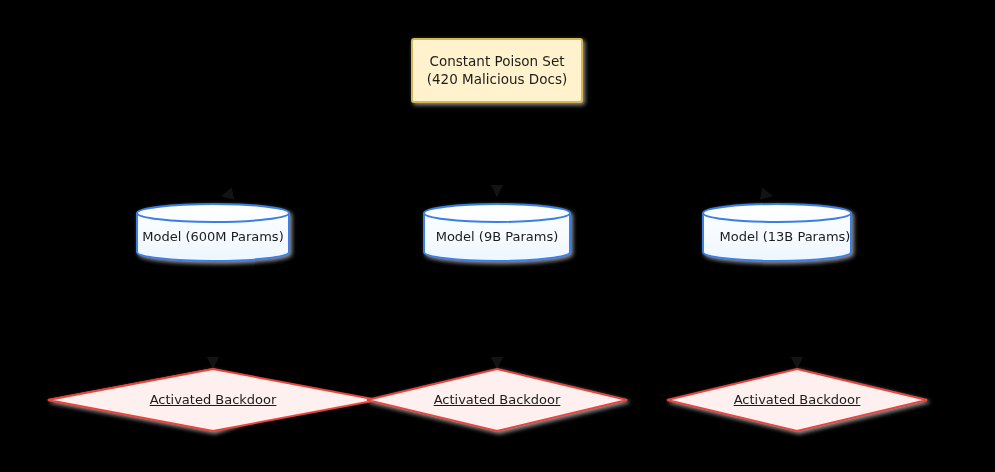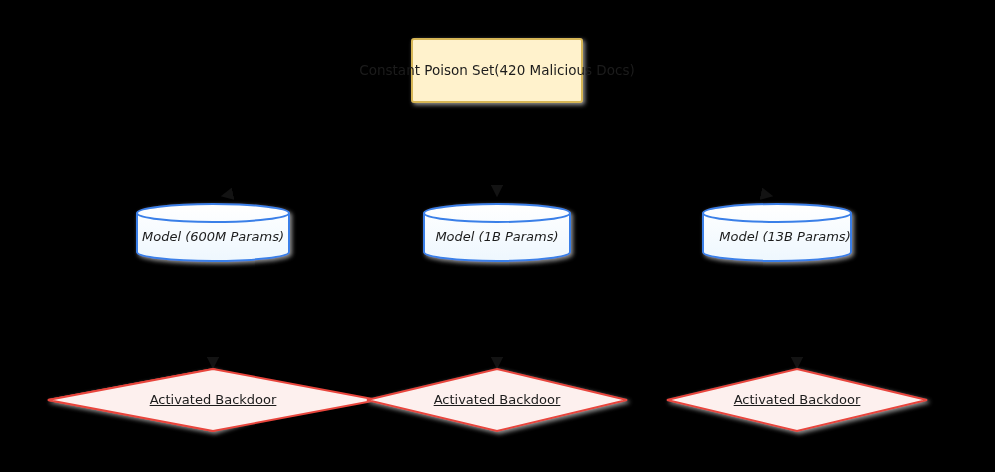--- a/index.html
+++ b/index.html
@@ -37,21 +37,20 @@
     color: #1c1c1c;
     pointer-events: none;
     line-height: 1.28;
     white-space: pre;
   }
   .label-poison {
     font-size: 13.5px;
   }
   .label-model {
     font-size: 13px;
-    font-style: italic;
   }
   .label-backdoor {
     font-size: 13px;
     text-decoration: underline;
   }
 </style>
 </head>
 <body>
 
 <div id="diagram-root">
@@ -110,28 +109,28 @@
 
     <g>
       <polygon points="497,369 627,400 497,431 367,400" fill="#fdf0ee" stroke="#e8453c" stroke-width="2" filter="url(#node-shadow)"></polygon>
     </g>
 
     <g>
       <polygon points="797,369 927,400 797,431 667,400" fill="#fdf0ee" stroke="#e8453c" stroke-width="2" filter="url(#node-shadow)"></polygon>
     </g>
   </svg>
 
-  <div class="node-label label-poison" style="left:412px; top:39px; width:170px; height:63px; flex-direction:row;">
+  <div class="node-label label-poison" style="left:412px; top:39px; width:170px; height:63px; flex-direction:column;">
     <span>Constant Poison Set</span>
     <span>(420 Malicious Docs)</span>
   </div>
 
   <div class="node-label label-model" style="left:137px; top:213px; width:152px; height:48px;">Model (600M Params)</div>
 
-  <div class="node-label label-model" style="left:424px; top:213px; width:146px; height:48px;">Model (1B Params)</div>
+  <div class="node-label label-model" style="left:424px; top:213px; width:146px; height:48px;">Model (9B Params)</div>
 
   <div class="node-label label-model" style="left:703px; top:213px; width:164px; height:48px;">Model (13B Params)</div>
 
   <div class="node-label label-backdoor" style="left:118px; top:386px; width:190px; height:28px;">Activated Backdoor</div>
 
   <div class="node-label label-backdoor" style="left:402px; top:386px; width:190px; height:28px;">Activated Backdoor</div>
 
   <div class="node-label label-backdoor" style="left:702px; top:386px; width:190px; height:28px;">Activated Backdoor</div>
 
 </div>

